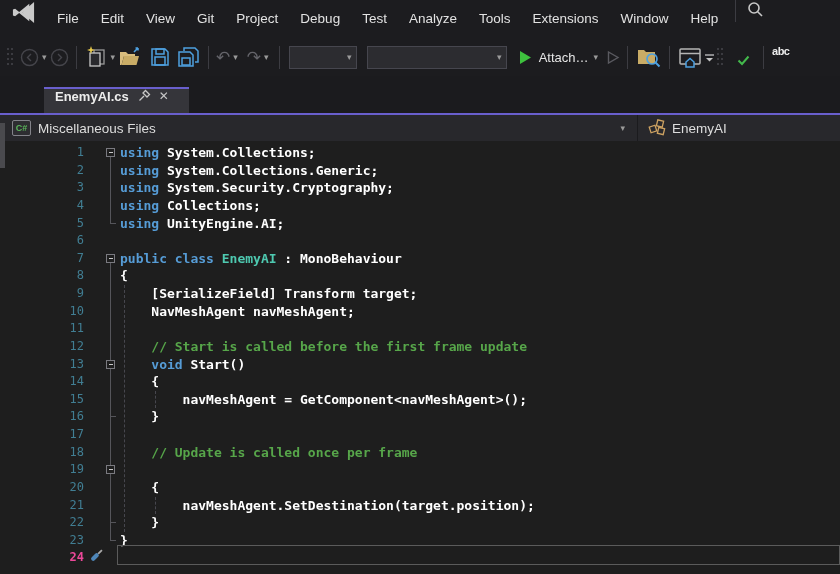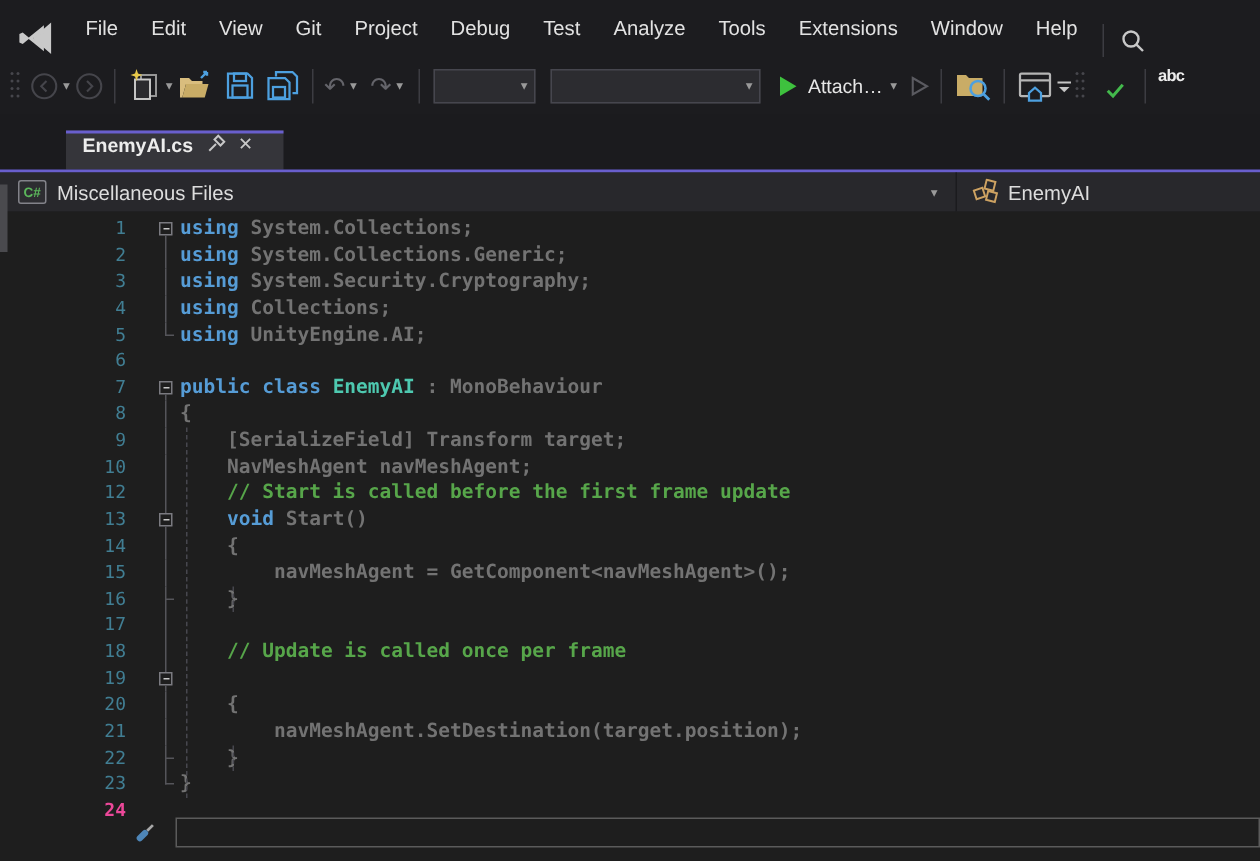--- a/index.html
+++ b/index.html
@@ -4,21 +4,21 @@
 <style>
   * { box-sizing: border-box; margin: 0; padding: 0; }
   html,body { background:#111; }
   #app {
     position: relative; width: 840px; height: 574px; overflow: hidden;
     background:#1D1D20; font-family:"Liberation Sans", sans-serif; color:#DCDCDC;
     user-select:none;
   }
   
   #menu-bar { position:absolute; left:0; top:0; width:840px; height:38px;
-    display:flex; align-items:flex-end; background:#1C1C1F; }
+    display:flex; align-items:flex-start; background:#1C1C1F; }
   #vs-logo { width:27px; height:25px; margin:0 9px 0 10px; flex:0 0 auto; }
   #menu-items { display:flex; align-items:center; height:100%; }
   .menu-item { padding:0 11px; font-size:13.5px; color:#E2E2E2; line-height:38px; cursor:default; }
   .menu-sep { width:1px; height:22px; background:#3C3C42; margin-left:6px; }
   #menu-search { margin-left:9px; width:20px; height:20px; }
   
   #toolbar { position:absolute; left:0; top:38px; width:840px; height:38px;
     display:flex; align-items:center; background:#1C1C1F; }
   .tb-gap { width:6px; flex:0 0 auto; }
   .tb-sep { width:1px; height:23px; background:#3C3C42; margin:0 7px; flex:0 0 auto; }
@@ -62,21 +62,21 @@
   #editor { position:absolute; left:0; top:141px; width:840px; height:433px; background:#1E1E1E; }
   #code-lines { position:absolute; left:0; top:3px; width:840px; }
   .code-line { display:flex; height:17.63px; line-height:17.63px; white-space:pre; }
   .gutter-num { width:86px; text-align:right; font-family:"DejaVu Sans Mono", monospace;
     font-size:12px; color:#417E93; padding-right:2px; flex:0 0 auto; }
   .current .gutter-num { color:#ec4899; font-weight:bold; }
   .glyph-cell { width:16px; flex:0 0 auto; }
   .outline-cell { width:18px; flex:0 0 auto; position:relative; }
   .code-text { font-family:"DejaVu Sans Mono", monospace; font-size:13px; font-weight:bold;
     color:#D7D7D7; flex:1; }
-  .tok-pl { color:#737373; }
+  .tok-pl { color:#ffffff; }
   .tok-kw { color:#569CD6; }
   .tok-ty { color:#4EC9B0; }
   .tok-cm { color:#57A64A; font-weight:bold; }
   .ol-v { position:absolute; left:8px; width:1px; background:#55555A; }
   .ol-h { position:absolute; left:8px; top:8px; width:6px; height:1px; background:#55555A; }
   .fold-box { position:absolute; left:4px; top:4px; width:9px; height:9px;
     border:1px solid #7A7A80; background:#1E1E1E; }
   .fold-box::after { content:""; position:absolute; left:1.5px; top:3px; width:4px; height:1px;
     background:#C8C8C8; }
   .guide { position:absolute; width:1px; border-left:1px dashed #47474E; }
@@ -291,20 +291,21 @@
         <div class="code-line"><div class="gutter-num">1</div><div class="glyph-cell"></div><div class="outline-cell"><div class="fold-box"></div><div class="ol-v" style="top:13px;bottom:0"></div></div><div class="code-text"><span class="tok-kw">using</span><span class="tok-pl"> System.Collections;</span></div></div>
         <div class="code-line"><div class="gutter-num">2</div><div class="glyph-cell"></div><div class="outline-cell"><div class="ol-v" style="top:0;bottom:0"></div></div><div class="code-text"><span class="tok-kw">using</span><span class="tok-pl"> System.Collections.Generic;</span></div></div>
         <div class="code-line"><div class="gutter-num">3</div><div class="glyph-cell"></div><div class="outline-cell"><div class="ol-v" style="top:0;bottom:0"></div></div><div class="code-text"><span class="tok-kw">using</span><span class="tok-pl"> System.Security.Cryptography;</span></div></div>
         <div class="code-line"><div class="gutter-num">4</div><div class="glyph-cell"></div><div class="outline-cell"><div class="ol-v" style="top:0;bottom:0"></div></div><div class="code-text"><span class="tok-kw">using</span><span class="tok-pl"> Collections;</span></div></div>
         <div class="code-line"><div class="gutter-num">5</div><div class="glyph-cell"></div><div class="outline-cell"><div class="ol-v" style="top:0;height:9px"></div><div class="ol-h"></div></div><div class="code-text"><span class="tok-kw">using</span><span class="tok-pl"> UnityEngine.AI;</span></div></div>
         <div class="code-line"><div class="gutter-num">6</div><div class="glyph-cell"></div><div class="outline-cell"></div><div class="code-text"></div></div>
         <div class="code-line"><div class="gutter-num">7</div><div class="glyph-cell"></div><div class="outline-cell"><div class="fold-box"></div><div class="ol-v" style="top:13px;bottom:0"></div></div><div class="code-text"><span class="tok-kw">public class </span><span class="tok-ty">EnemyAI</span><span class="tok-pl"> : MonoBehaviour</span></div></div>
         <div class="code-line"><div class="gutter-num">8</div><div class="glyph-cell"></div><div class="outline-cell"><div class="ol-v" style="top:0;bottom:0"></div></div><div class="code-text"><span class="tok-pl">{</span></div></div>
         <div class="code-line"><div class="gutter-num">9</div><div class="glyph-cell"></div><div class="outline-cell"><div class="ol-v" style="top:0;bottom:0"></div></div><div class="code-text"><span class="tok-pl">    [SerializeField] Transform target;</span></div></div>
         <div class="code-line"><div class="gutter-num">10</div><div class="glyph-cell"></div><div class="outline-cell"><div class="ol-v" style="top:0;bottom:0"></div></div><div class="code-text"><span class="tok-pl">    NavMeshAgent navMeshAgent;</span></div></div>
+        <div class="code-line"><div class="gutter-num">11</div><div class="glyph-cell"></div><div class="outline-cell"><div class="ol-v" style="top:0;bottom:0"></div></div><div class="code-text"></div></div>
         <div class="code-line"><div class="gutter-num">12</div><div class="glyph-cell"></div><div class="outline-cell"><div class="ol-v" style="top:0;bottom:0"></div></div><div class="code-text"><span class="tok-cm">    // Start is called before the first frame update</span></div></div>
         <div class="code-line"><div class="gutter-num">13</div><div class="glyph-cell"></div><div class="outline-cell"><div class="ol-v" style="top:0;height:4px"></div><div class="fold-box"></div><div class="ol-v" style="top:13px;bottom:0"></div></div><div class="code-text"><span class="tok-pl">    </span><span class="tok-kw">void</span><span class="tok-pl"> Start()</span></div></div>
         <div class="code-line"><div class="gutter-num">14</div><div class="glyph-cell"></div><div class="outline-cell"><div class="ol-v" style="top:0;bottom:0"></div></div><div class="code-text"><span class="tok-pl">    {</span></div></div>
         <div class="code-line"><div class="gutter-num">15</div><div class="glyph-cell"></div><div class="outline-cell"><div class="ol-v" style="top:0;bottom:0"></div></div><div class="code-text"><span class="tok-pl">        navMeshAgent = GetComponent&lt;navMeshAgent&gt;();</span></div></div>
         <div class="code-line"><div class="gutter-num">16</div><div class="glyph-cell"></div><div class="outline-cell"><div class="ol-v" style="top:0;bottom:0"></div><div class="ol-h"></div></div><div class="code-text"><span class="tok-pl">    }</span></div></div>
         <div class="code-line"><div class="gutter-num">17</div><div class="glyph-cell"></div><div class="outline-cell"><div class="ol-v" style="top:0;bottom:0"></div></div><div class="code-text"></div></div>
         <div class="code-line"><div class="gutter-num">18</div><div class="glyph-cell"></div><div class="outline-cell"><div class="ol-v" style="top:0;bottom:0"></div></div><div class="code-text"><span class="tok-cm">    // Update is called once per frame</span></div></div>
         <div class="code-line"><div class="gutter-num">19</div><div class="glyph-cell"></div><div class="outline-cell"><div class="ol-v" style="top:0;height:4px"></div><div class="fold-box"></div><div class="ol-v" style="top:13px;bottom:0"></div></div></div>
         <div class="code-line"><div class="gutter-num">20</div><div class="glyph-cell"></div><div class="outline-cell"><div class="ol-v" style="top:0;bottom:0"></div></div><div class="code-text"><span class="tok-pl">    {</span></div></div>
         <div class="code-line"><div class="gutter-num">21</div><div class="glyph-cell"></div><div class="outline-cell"><div class="ol-v" style="top:0;bottom:0"></div></div><div class="code-text"><span class="tok-pl">        navMeshAgent.SetDestination(target.position);</span></div></div>

